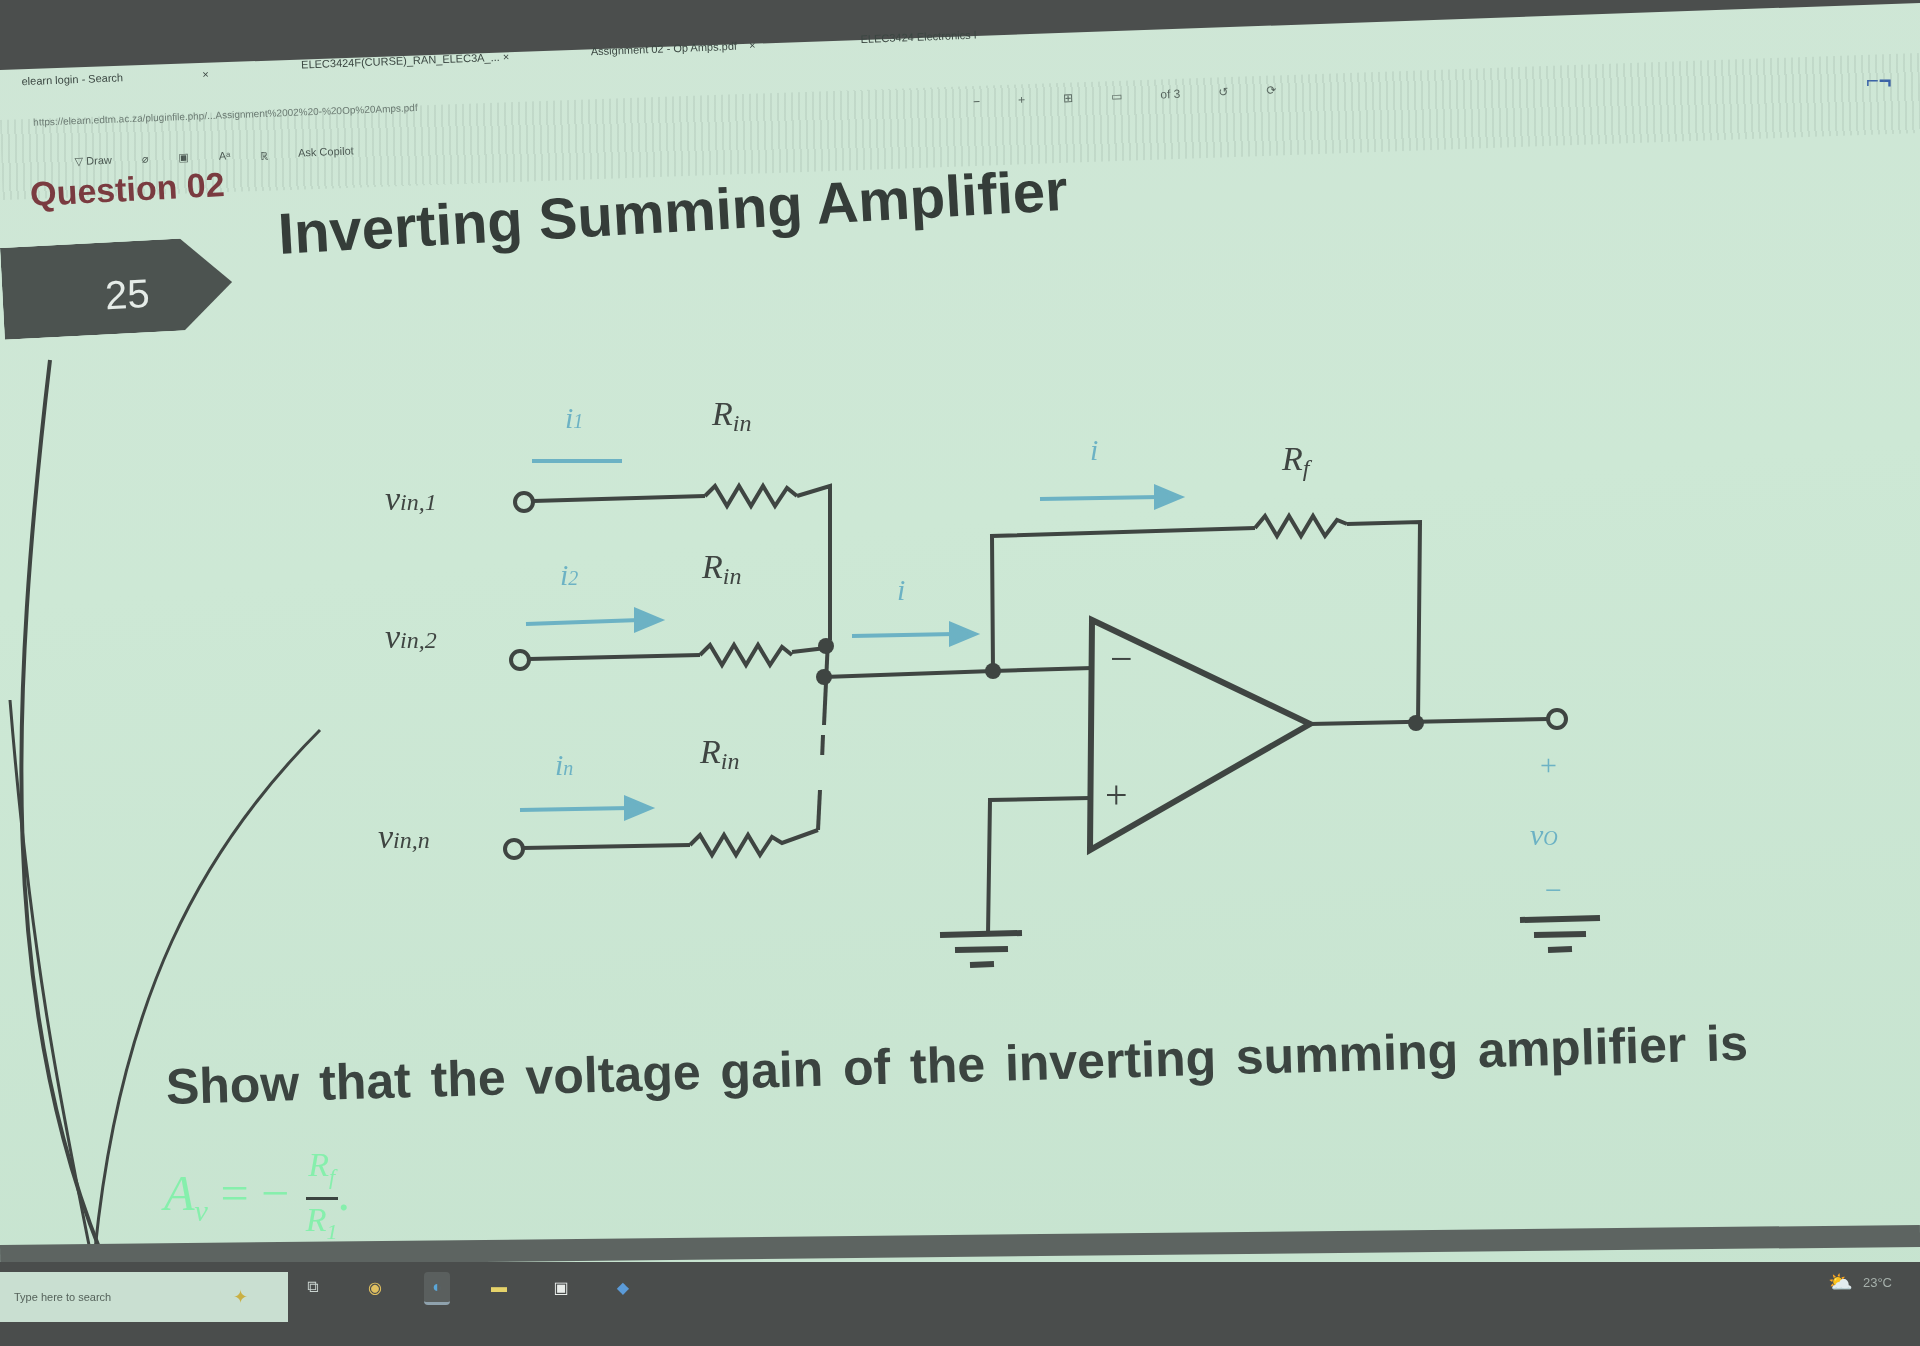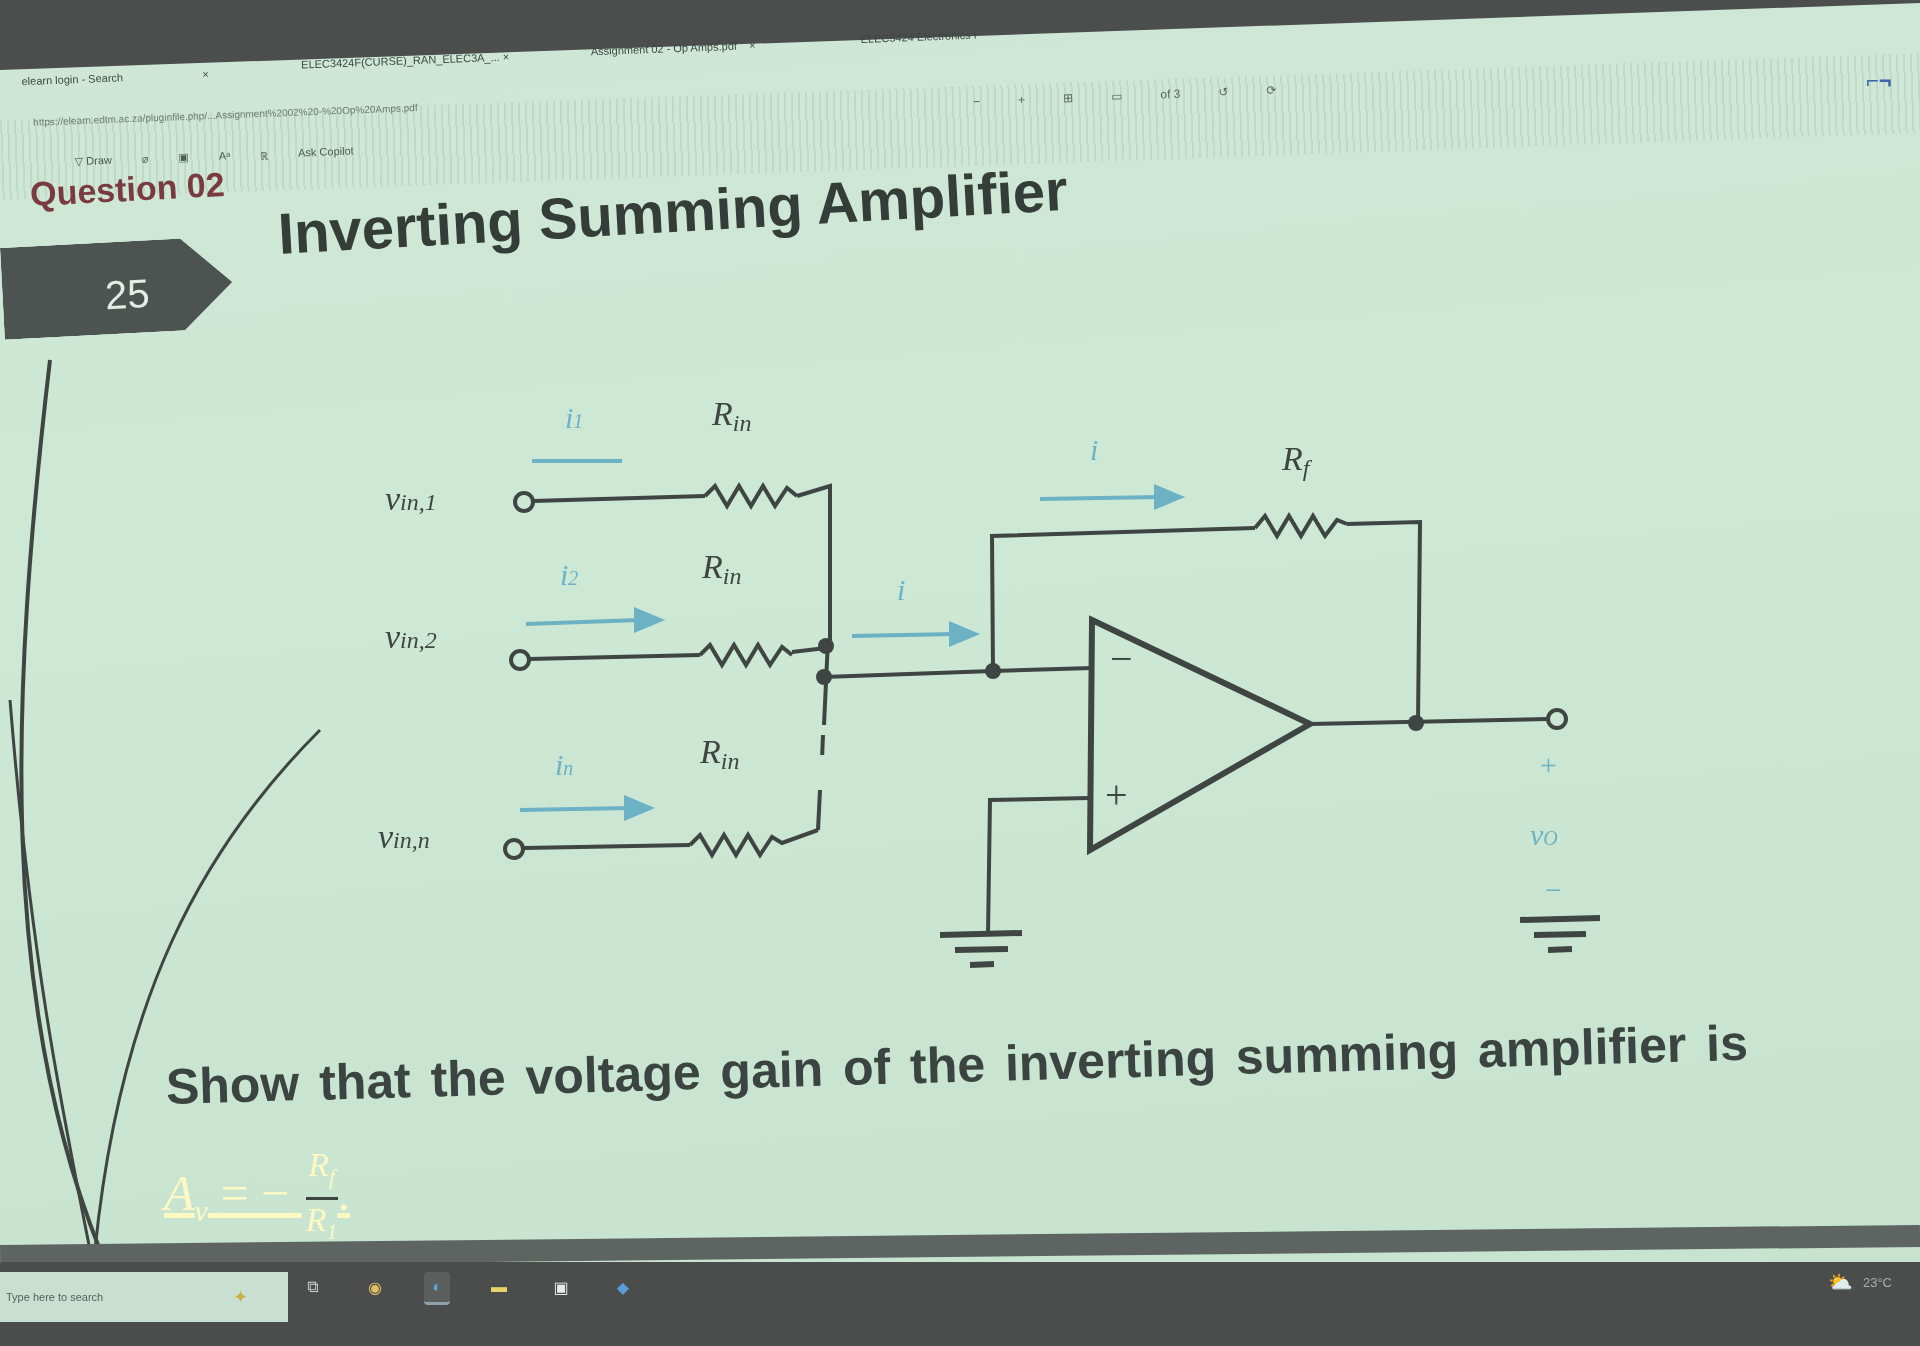--- a/index.html
+++ b/index.html
@@ -12,28 +12,28 @@
   .toolbar{position:absolute;top:118px;left:70px;display:flex;gap:30px;font-size:11px;color:#4a5751;}
   .rtools{position:absolute;top:92px;left:970px;display:flex;gap:38px;font-size:12px;color:#56645d;}
   .copilot{position:absolute;left:1866px;top:68px;font-size:22px;font-weight:bold;color:#3b63a8;}
   .scan{position:absolute;left:0;top:120px;width:1920px;height:80px;background:repeating-linear-gradient(90deg,rgba(120,140,130,0.25) 0 2px,transparent 2px 7px);transform:rotate(-2deg);transform-origin:0 0;opacity:.6;}
   .qheader{position:absolute;left:30px;top:170px;color:#7a3b40;font-weight:bold;font-size:34px;transform:rotate(-3deg);}
   .badge{position:absolute;left:0;top:248px;width:230px;height:92px;background:#4c5350;clip-path:polygon(0 0,180px 0,230px 46px,180px 92px,0 92px);transform:rotate(-3deg);transform-origin:0 0;}
   .badge-num{position:absolute;left:105px;top:272px;font-size:40px;color:#e5ece8;font-weight:normal;transform:rotate(-3deg);}
   .title{position:absolute;left:278px;top:200px;font-size:58px;font-weight:bold;color:#353d39;transform:rotate(-3.2deg);transform-origin:0 50%;white-space:nowrap;}
   svg.circuit{position:absolute;left:0;top:0;}
   .prompt{position:absolute;left:166px;top:1058px;font-size:50px;font-weight:bold;color:#3b4440;white-space:nowrap;transform:rotate(-1.6deg);transform-origin:0 50%;word-spacing:6px;}
-  .formula{position:absolute;left:164px;top:1145px;font-family:"Liberation Serif",serif;font-style:italic;font-size:50px;color:#fef9c3;text-decoration:underline;}
+  .formula{position:absolute;left:164px;top:1145px;font-family:"Liberation Serif",serif;font-style:italic;font-size:50px;color:#86efac;}
   .formula .frac{display:inline-block;vertical-align:middle;text-align:center;font-size:34px;margin-left:4px;}
   .formula .frac span{display:block;line-height:40px;}
   .formula .frac .num{border-bottom:3px solid #3b4440;}
   .curve{position:absolute;left:0;top:0;}
   .slidebottom{position:absolute;left:0;top:1245px;width:1920px;height:22px;background:#5d6461;transform:rotate(-0.6deg);transform-origin:0 0;}
   .taskbar{position:absolute;left:0;top:1262px;width:1920px;height:84px;background:#4a4d4c;}
-  .search{position:absolute;left:0;top:1272px;width:288px;height:50px;background:#c9dfd1;font-size:11px;color:#55625b;display:flex;align-items:center;padding-left:6px;box-sizing:border-box;}
+  .search{position:absolute;left:0;top:1272px;width:288px;height:50px;background:#c9dfd1;font-size:11px;color:#55625b;display:flex;align-items:center;padding-left:14px;box-sizing:border-box;}
   .search .spark{margin-left:auto;margin-right:40px;color:#c9b044;font-size:18px;}
   .ticons{position:absolute;left:300px;top:1272px;display:flex;gap:36px;}
   .ticon{width:26px;height:30px;border-radius:4px;display:flex;align-items:center;justify-content:center;font-size:16px;}
   .ticon.active{border-bottom:3px solid #8fa2ad;background:#5a5f5e;}
   .tray{position:absolute;right:28px;top:1270px;display:flex;align-items:center;gap:10px;color:#a6b0ab;font-size:13px;}
   .tray .weather{font-size:20px;}
 </style>
 </head>
 <body>
 

